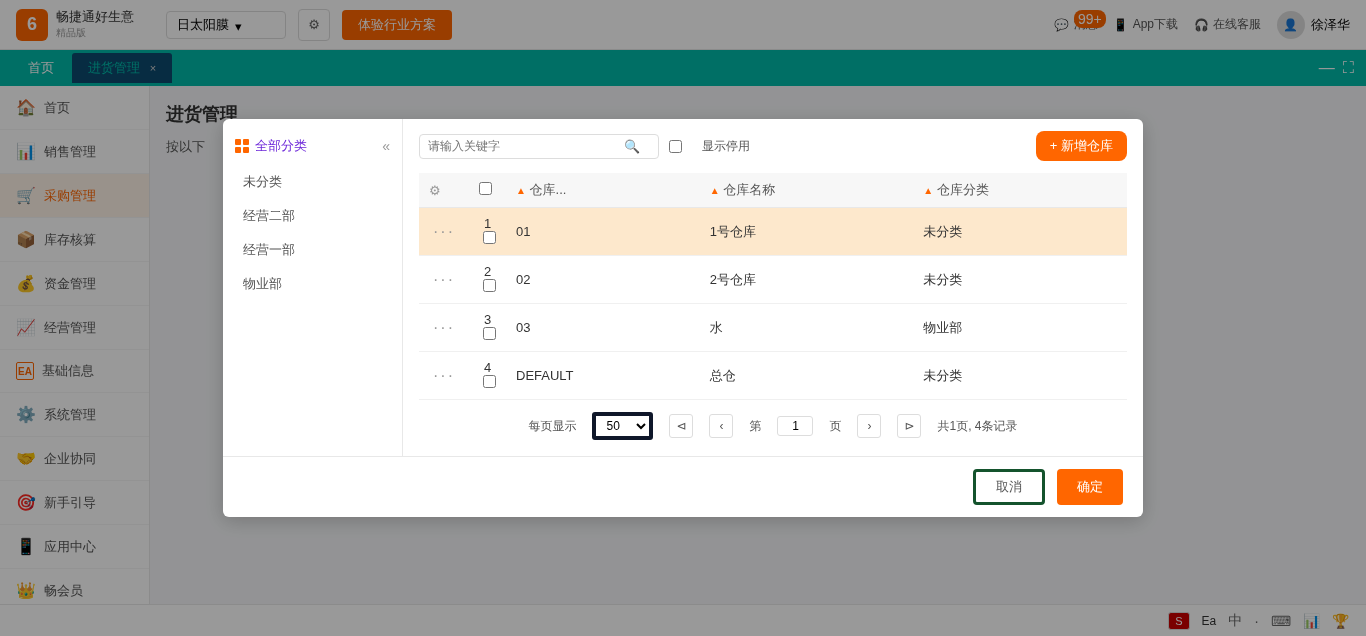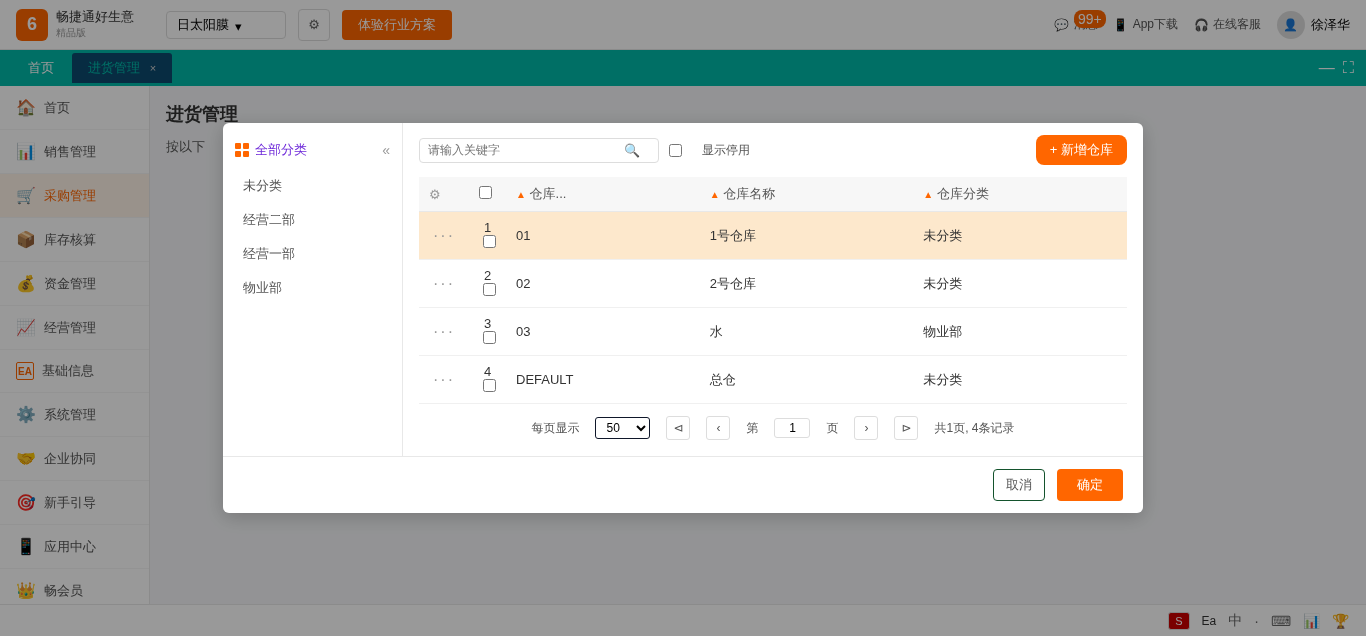--- a/index.html
+++ b/index.html
@@ -285,21 +285,21 @@
     .pagination {
       display: flex;
       align-items: center;
       justify-content: center;
       gap: 16px;
       padding: 12px 0 4px;
       font-size: 12px;
       color: #555;
     }
     .page-select {
-      border: 1px solid #0f172a;
+      border: 4px solid #0f172a;
       border-radius: 3px;
       padding: 2px 6px;
       font-size: 12px;
       background: #fff;
     }
     .page-btn {
       width: 24px; height: 24px;
       border: 1px solid #ddd;
       border-radius: 3px;
       background: #fff;
@@ -318,22 +318,22 @@
 
     
     .modal-footer {
       display: flex;
       justify-content: flex-end;
       gap: 12px;
       padding: 12px 20px;
       border-top: 1px solid #e8e8e8;
     }
     .cancel-btn {
-      padding: 6px 12px;
-      border: 1px solid #14532d;
+      padding: 6px 20px;
+      border: 3px solid #14532d;
       border-radius: 4px;
       background: #fff;
       cursor: pointer;
       font-size: 13px;
       color: #555;
     }
     .confirm-btn {
       padding: 6px 20px;
       border: none;
       border-radius: 4px;

